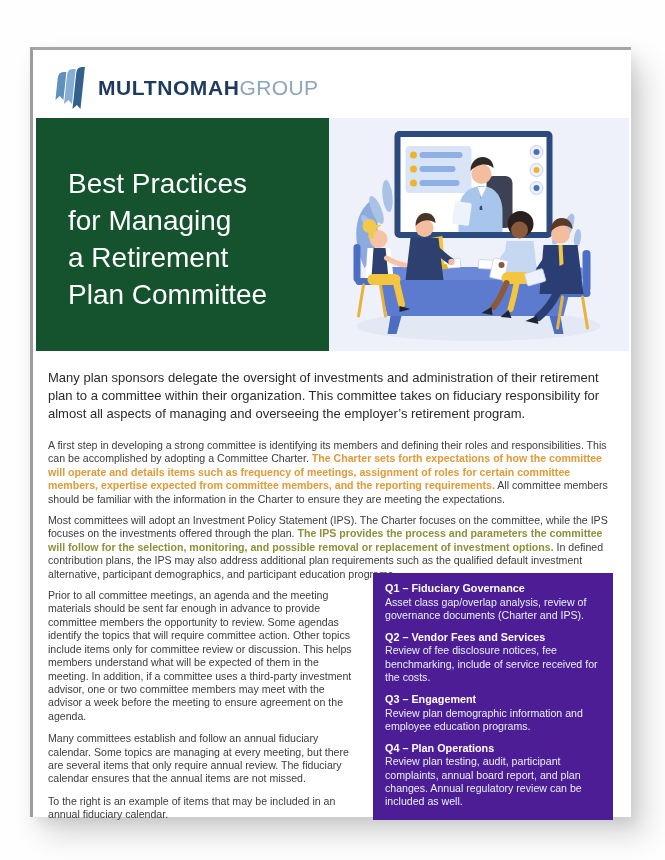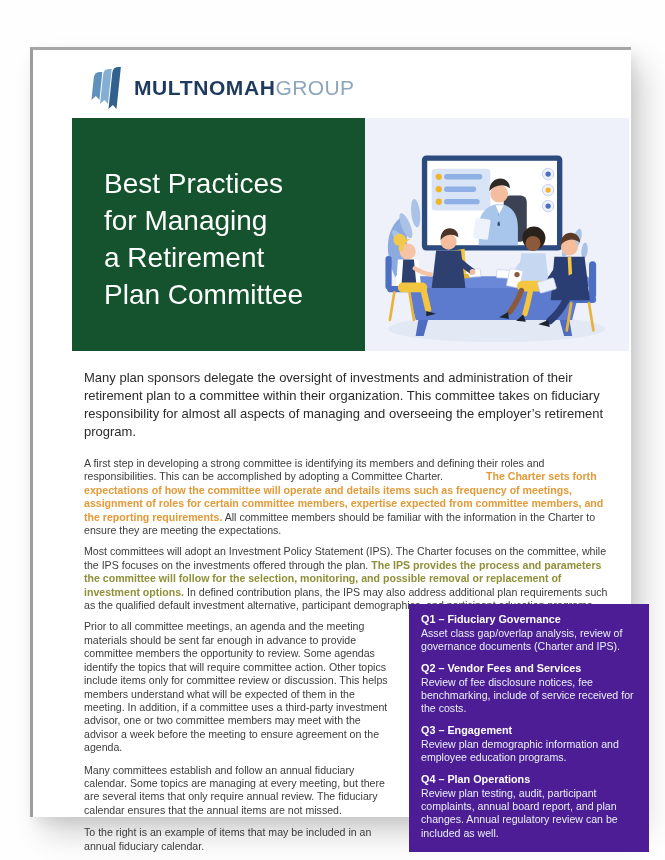--- a/index.html
+++ b/index.html
@@ -4,21 +4,20 @@
 <style>
   * { margin:0; padding:0; box-sizing:border-box; }
   html,body { width:665px; height:860px; background:#ffffff; font-family:"Liberation Sans", sans-serif; }
   .viewport { position:relative; width:665px; height:860px; overflow:hidden; background:#fefefe; }
 
   .sheet {
     position:absolute; left:30px; top:47px; width:601px; height:770px;
     background:#ffffff;
     border-top:3px solid #a6a6a6; border-left:3px solid #9d9d9d;
     box-shadow: 14px 18px 28px rgba(0,0,0,0.16), 4px 6px 12px rgba(0,0,0,0.08);
-    padding-left: 36px;
   }
 
   
   .logo-row { display:flex; align-items:center; margin:15px 0 0 18px; height:46px; }
   .logo-mark { width:36px; height:44px; }
   .logo-text { margin-left:11px; font-size:21px; font-weight:bold; color:#1f3a5f; letter-spacing:0.6px; white-space:nowrap; }
   .logo-text .suffix { color:#8ca6bd; font-weight:400; letter-spacing:0.4px; }
 
   
   .hero { display:flex; margin:7px 2px 0 3px; height:233px; }
@@ -26,21 +25,21 @@
     width:293px; flex:0 0 293px; background:#14532d; color:#ffffff;
     padding:47px 10px 0 32px; font-size:28px; line-height:37px; font-weight:400;
   }
   .illustration-block { flex:1; background:#eef1fa; overflow:hidden; }
   .illustration-block svg { display:block; width:100%; height:100%; }
 
   
   .intro { margin:18px 13px 16px 15px; font-size:13px; line-height:18px; color:#2b2b2b; }
   .content { margin:11px 12px 0 15px; font-size:10.6px; line-height:13.4px; color:#3c3c3c; }
   .content p + p { margin-top:8px; }
-  .seg-orange { color:#e39a38; font-weight:600;margin-left:40px; }
+  .seg-orange { color:#e39a38; font-weight:600; }
   .seg-olive  { color:#8f9039; font-weight:600; }
 
   .columns { display:flex; margin-top:8px; align-items:flex-start;gap:6px; }
   .col-left { width:305px; flex:0 0 305px; }
   .col-left p + p { margin-top:9px; }
   .col-right { margin-left:14px; margin-top:-16px; width:240px; flex:0 0 240px; }
 
   
   .qbox { background:#4c1d95; padding:9px 12px 12px 12px; color:#ffffff; }
   .q-entry + .q-entry { margin-top:9px; }

